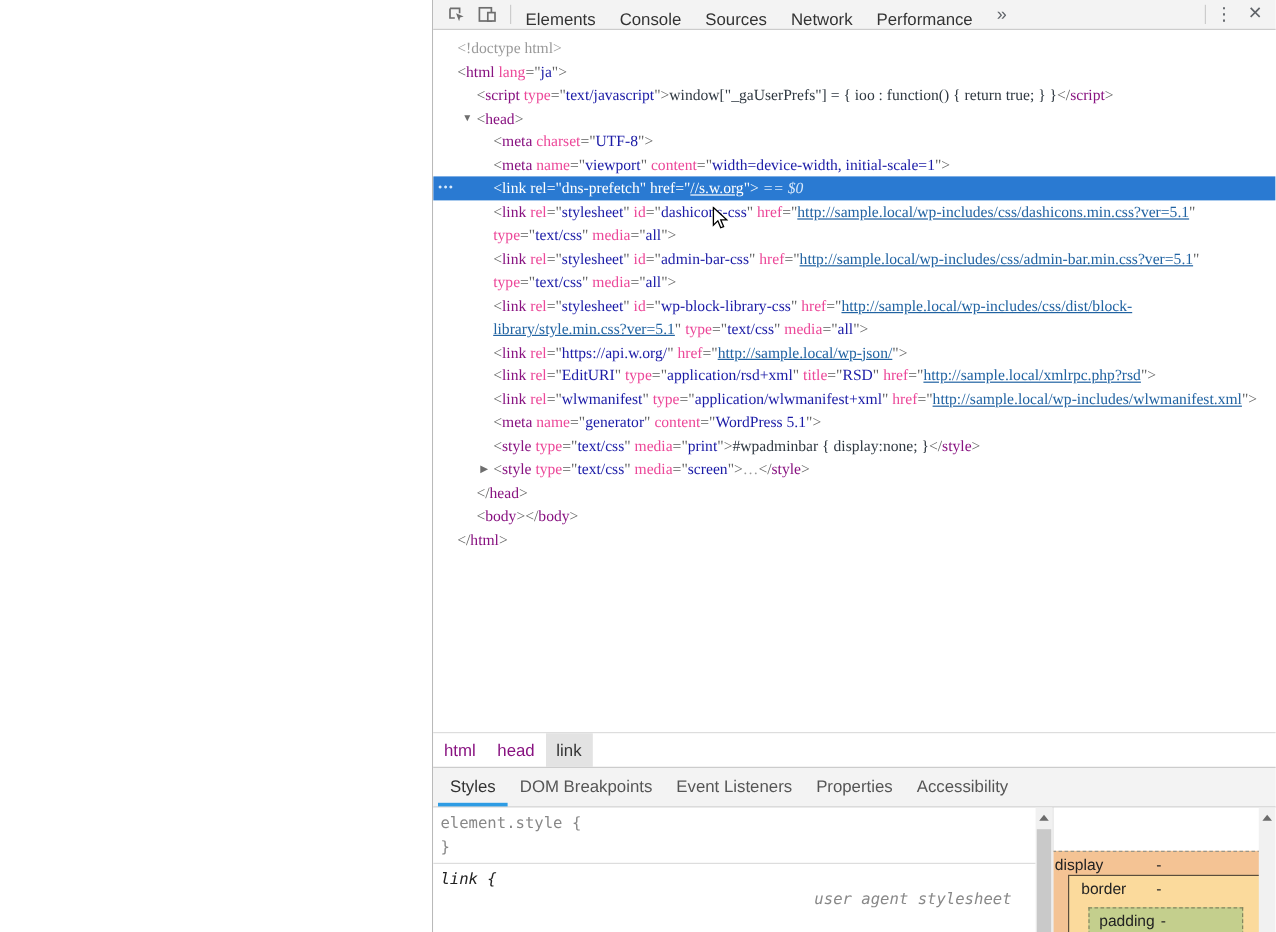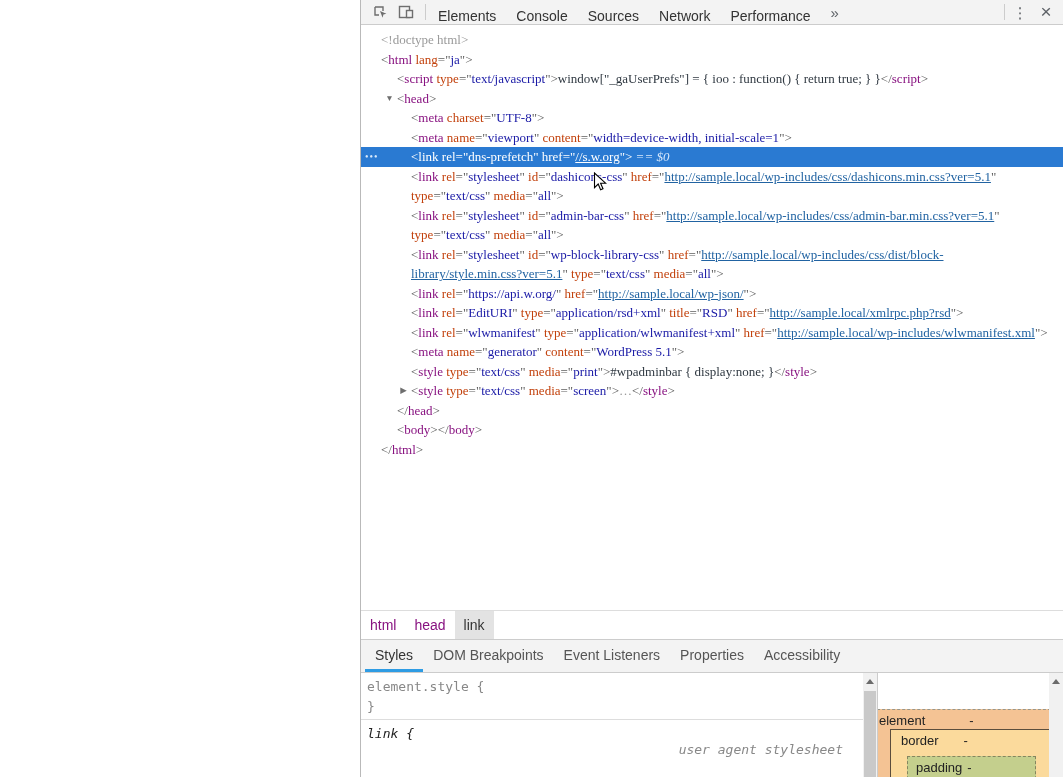--- a/index.html
+++ b/index.html
@@ -28,21 +28,21 @@
 
   
   .dom-tree{flex:0 0 580px;height:580px;overflow:hidden;background:#fff;padding-top:5px;
             font-family:Liberation Serif, serif;font-size:13px;line-height:19.5px;
             color:#303942;position:relative;}
   .tree-line{position:relative;padding-right:10px;overflow-wrap:break-word;}
   .tree-line.sel{background:#2a7ad2;}
   .tk-p{color:#5f5f5f;}
   .tk-g{color:#9a9a9a;}
   .tk-tag{color:#881280;}
-  .tk-attr{color:#c2410c;}
+  .tk-attr{color:#ec4899;}
   .tk-val{color:#1a1aa6;}
   .tk-link{color:#2163a2;text-decoration:underline;}
   .tk-txt{color:#303942;}
   .tk-eq{color:#d7e8fb;font-style:italic;}
   .sel .tk-p,.sel .tk-g,.sel .tk-tag,.sel .tk-attr,.sel .tk-val,.sel .tk-txt{color:#fff;}
   .sel .tk-link{color:#fff;}
   .tw{position:absolute;top:0;width:13px;text-align:center;font-size:8.5px;color:#6e6e6e;line-height:19.5px;cursor:pointer;}
   .gutter-dots{position:absolute;left:4px;top:0;font-size:10px;letter-spacing:1px;color:#d9eafc;line-height:19.5px;}
 
   
@@ -197,21 +197,21 @@
       </div>
       <div class="scrollbar">
         <div class="sb-up"></div>
         <div class="sb-thumb"></div>
       </div>
     </div>
 
     <div class="metrics-pane">
       <div class="bm-box bm-margin">
         <div class="bm-label">
-          <span>element</span>
+          <span>display</span>
           <span class="bm-dash">-</span>
         </div>
         <div class="bm-border">
           <div class="bm-label">
             <span>border</span>
             <span class="bm-dash">-</span>
           </div>
           <div class="bm-padding">
             <div class="bm-label">
               <span>padding</span>

